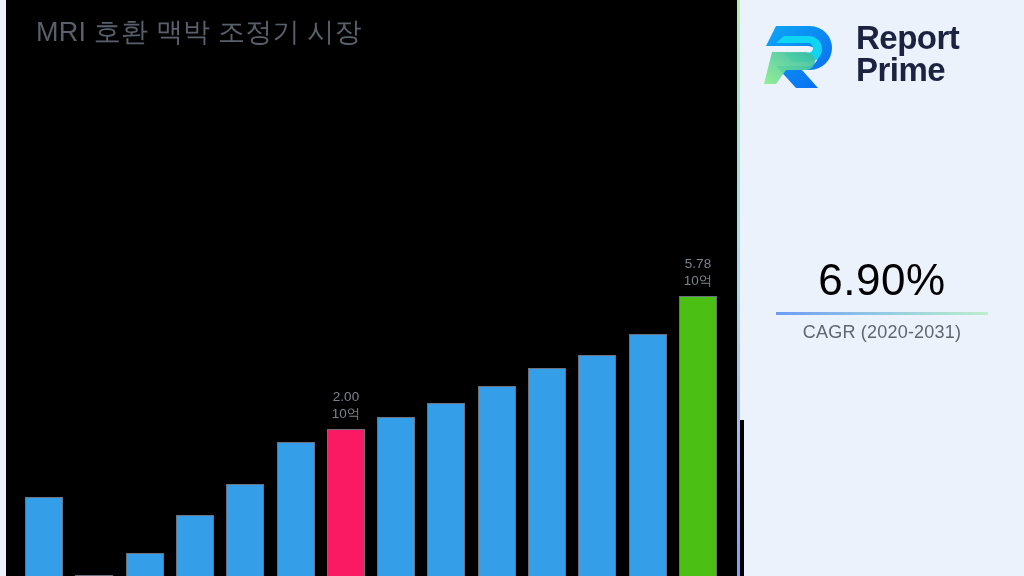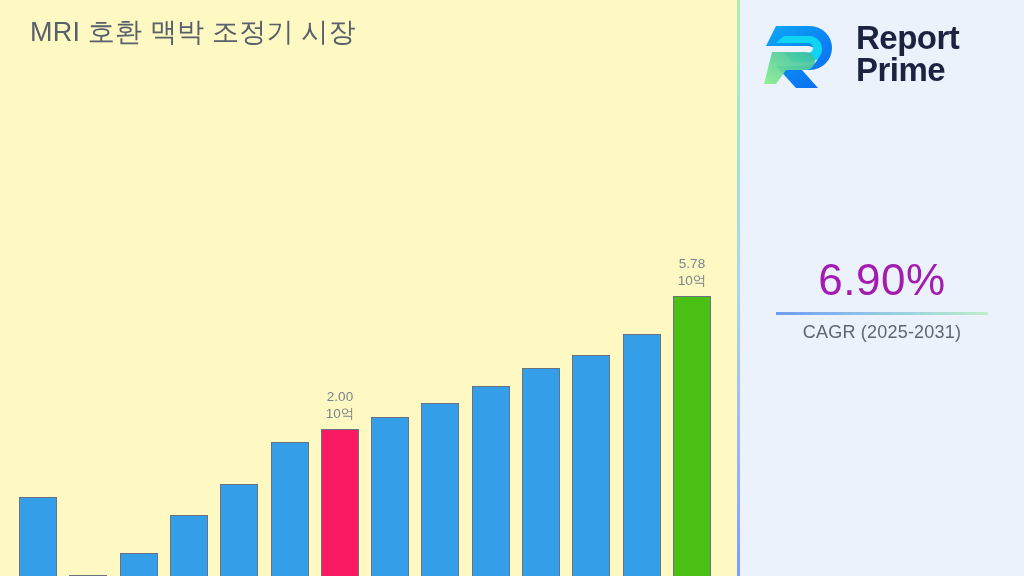--- a/index.html
+++ b/index.html
@@ -6,22 +6,22 @@
   html,body { width:1024px; height:576px; }
   body {
     background:#EBF2FC;
     font-family:"Liberation Sans", sans-serif;
     overflow:hidden;
     position:relative;
   }
 
   
   #left-panel {
-    position:absolute; left:0; top:0; width:738px; height:576px;
-    background:#fef9c3;
+    position:absolute; left:6px; top:0; width:738px; height:576px;
+    background:#000000;
   }
 
   #chart-title {
     position:absolute; left:30px; top:14px;
     font-size:27px; font-weight:400; color:#58606B;
     letter-spacing:0.2px; white-space:nowrap;
   }
 
   
   #plot-area {
@@ -68,21 +68,21 @@
   #logo-mark { width:84px; height:80px; flex:none; }
   #logo-text {
     font-size:33px; font-weight:bold; color:#1B2340;
     line-height:0.98; letter-spacing:-0.5px;
   }
 
   #cagr-block {
     position:absolute; left:0; top:255px; width:284px; text-align:center;
   }
   #cagr-value {
-    font-size:44px; font-weight:400; color:#a21caf; letter-spacing:0.5px;
+    font-size:44px; font-weight:400; color:#000000; letter-spacing:0.5px;
   }
   #cagr-rule {
     width:212px; height:3px; margin:7px auto 7px auto;
     background:linear-gradient(to right,#6E9BF4 0%,#8FC6E6 45%,#BDEFCB 100%);
   }
   #cagr-caption {
     font-size:18px; color:#5E666F; letter-spacing:0.2px;
   }
 </style>
 </head>
@@ -170,15 +170,15 @@
     </span>
     <span id="logo-text">
       <span>Report</span><br>
       <span>Prime</span>
     </span>
   </div>
 
   <div id="cagr-block">
     <div id="cagr-value">6.90%</div>
     <div id="cagr-rule"></div>
-    <div id="cagr-caption">CAGR (2025-2031)</div>
+    <div id="cagr-caption">CAGR (2020-2031)</div>
   </div>
 </div>
 
 </body></html>

